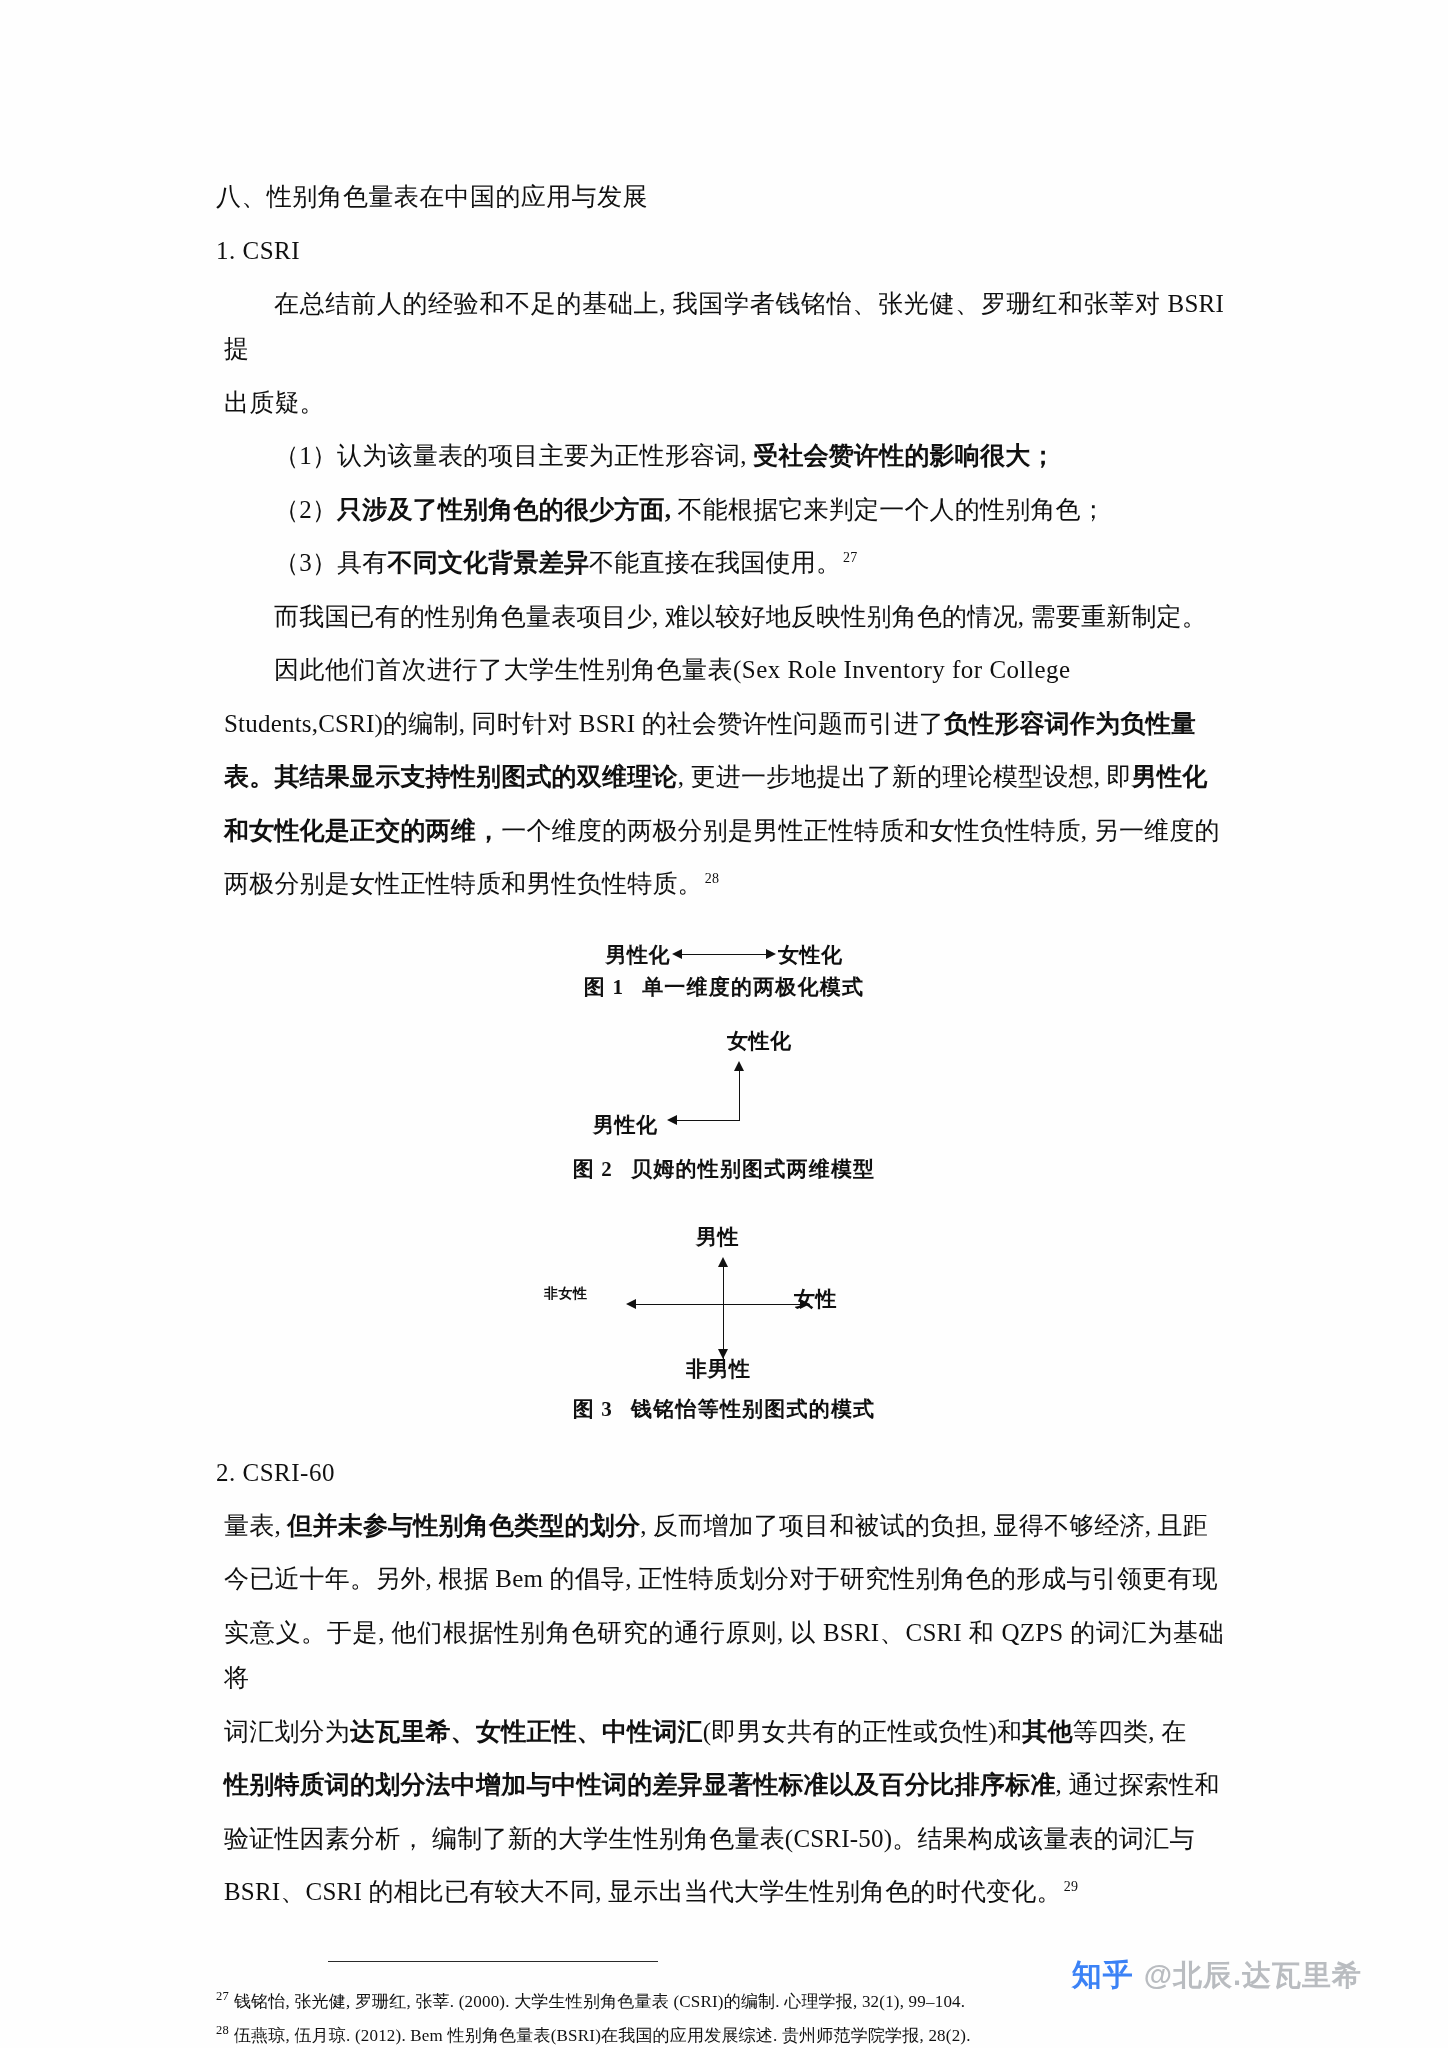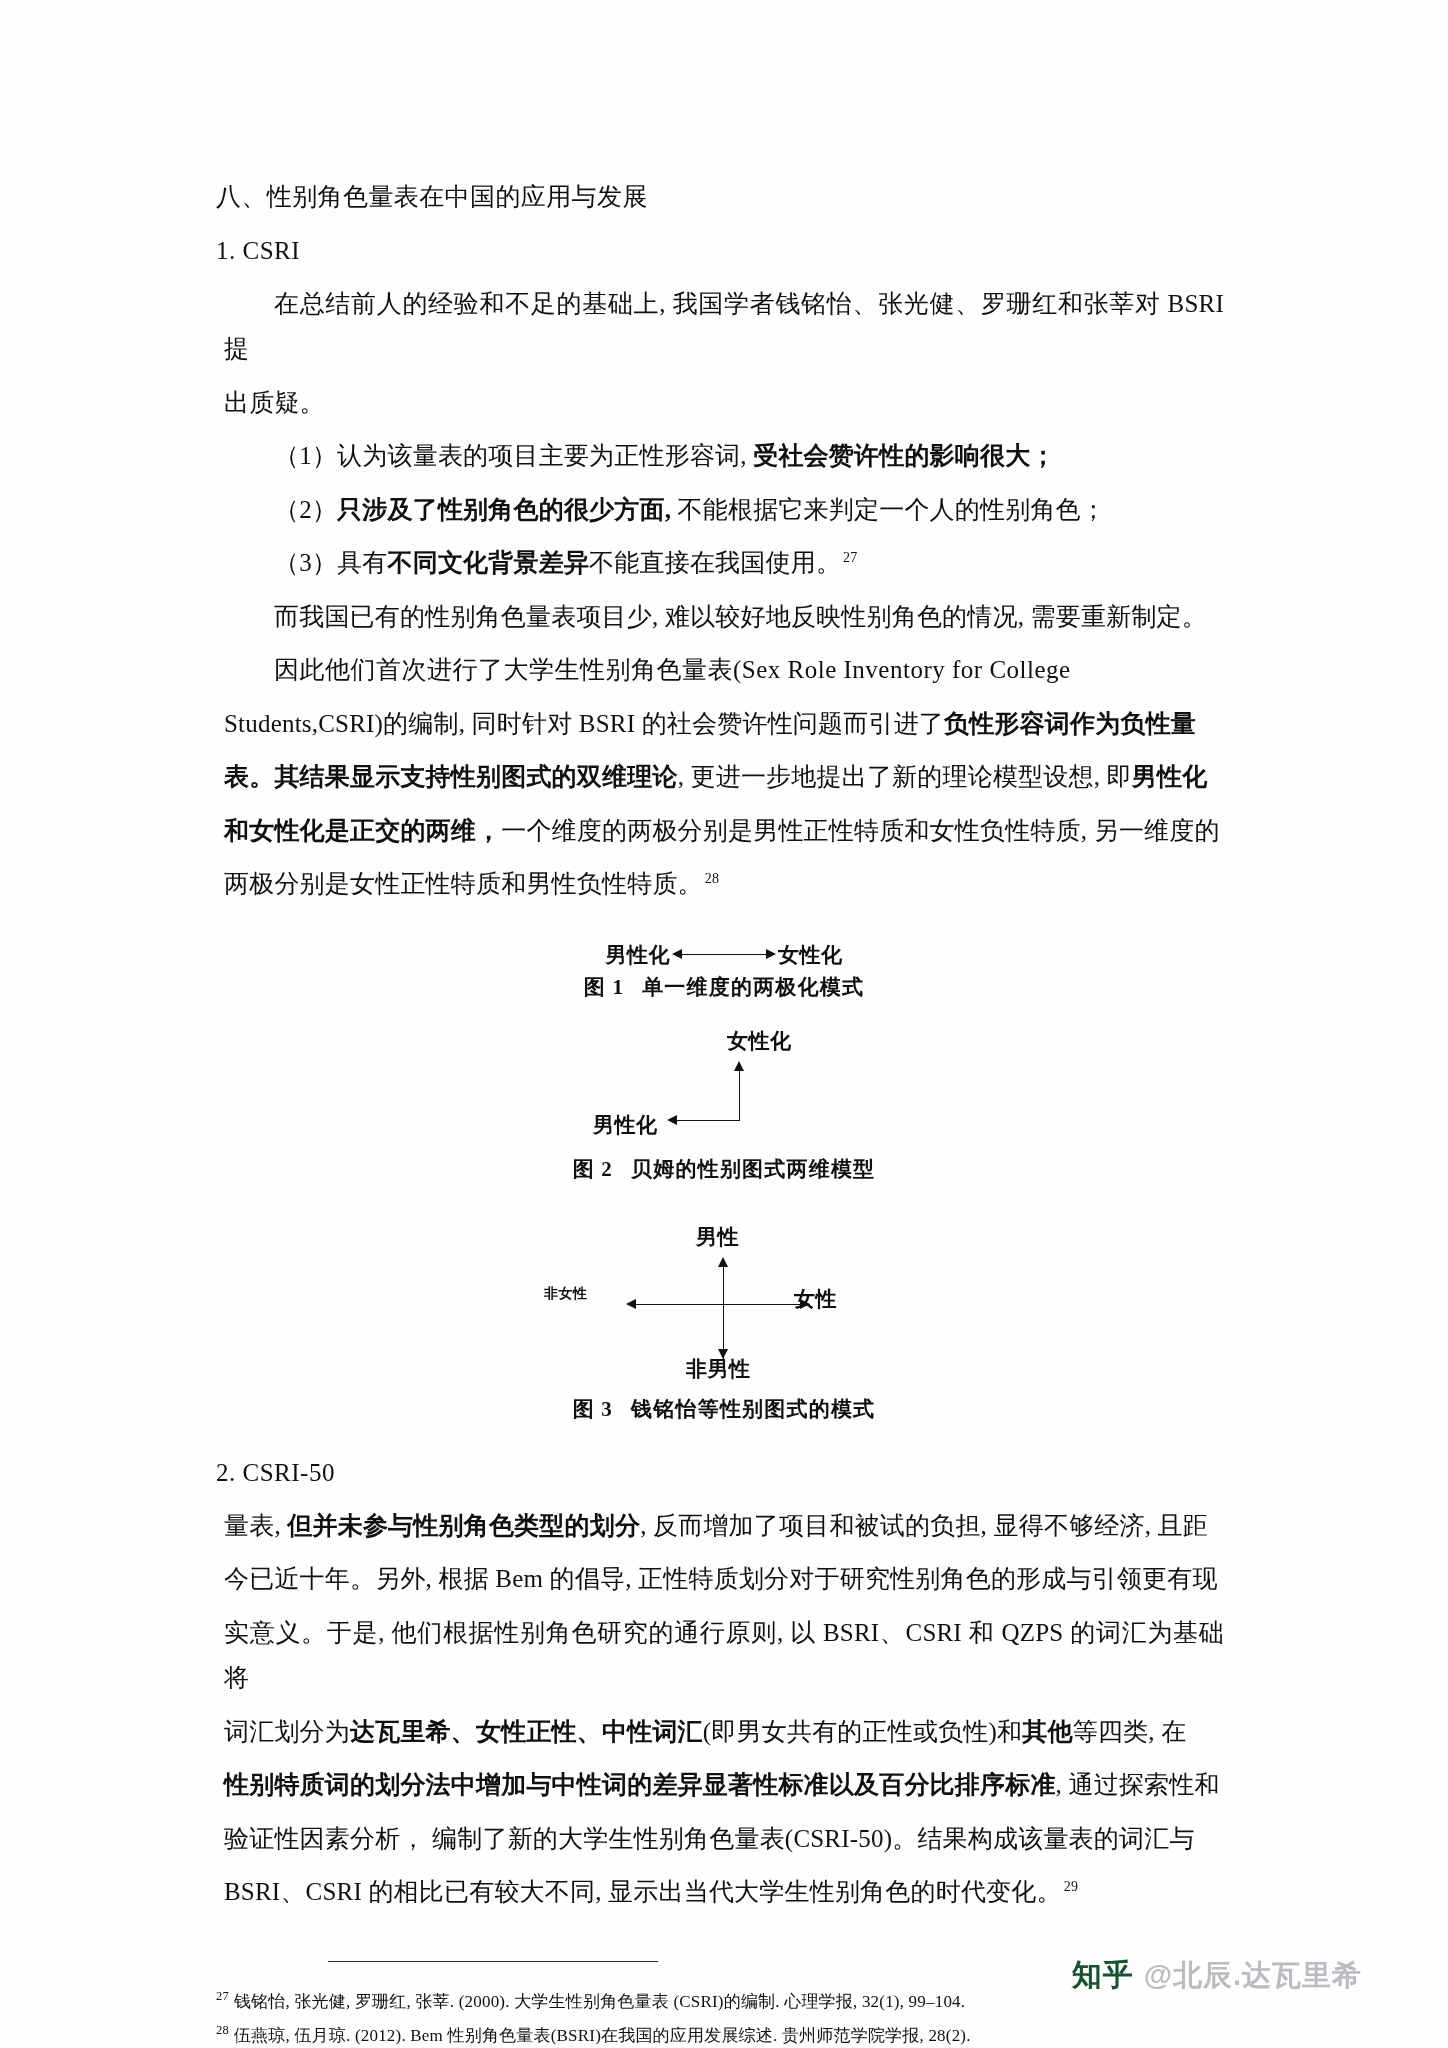--- a/index.html
+++ b/index.html
@@ -247,21 +247,21 @@
     gap: 10px;
     color: #b9bcc0;
     font-size: 30px;
     font-family: "Liberation Sans", sans-serif;
     letter-spacing: 1px;
     white-space: nowrap;
   }
   .wm-logo {
     font-size: 30px;
     font-weight: bold;
-    color: #14532d;
+    color: #3b82f6;
   }
   .wm-text {
     font-size: 29px;
     font-weight: bold;
     color: #b9bcc0;
   }
 </style>
 </head>
 <body>
 
@@ -338,21 +338,21 @@
           <span class="fig3-right">女性</span>
           <span class="fig3-bottom">非男性</span>
         </div>
         <div class="fig-caption">
           <span class="capnum">图 3</span><span>钱铭怡等性别图式的模式</span>
         </div>
       </div>
 
     </div>
 
-    <p class="subhead lat">2.  CSRI-50</p>
+    <p class="subhead lat">2.  CSRI-60</p>
 
     <p class="para"><span>量表, </span><span class="b">但并未参与性别角色类型的划分</span><span>, 反而增加了项目和被试的负担, 显得不够经济, 且距</span></p>
     <p class="para">今已近十年。另外, 根据 Bem 的倡导, 正性特质划分对于研究性别角色的形成与引领更有现</p>
     <p class="para">实意义。于是, 他们根据性别角色研究的通行原则, 以 BSRI、CSRI 和 QZPS 的词汇为基础将</p>
     <p class="para"><span>词汇划分为</span><span class="b">达瓦里希、女性正性、中性词汇</span><span>(即男女共有的正性或负性)和</span><span class="b">其他</span><span>等四类, 在</span></p>
     <p class="para"><span class="b">性</span><span class="b">别特质词的划分法中增加与中性词的差异显著性标准以及百分比排序标准</span><span>, 通过探索性和</span></p>
     <p class="para">验证性因素分析， 编制了新的大学生性别角色量表(CSRI-50)。结果构成该量表的词汇与</p>
     <p class="para"><span>BSRI、CSRI 的相比已有较大不同, 显示出当代大学生性别角色的时代变化。</span><sup class="fn">29</sup></p>
 
     <div class="fn-rule"></div>

